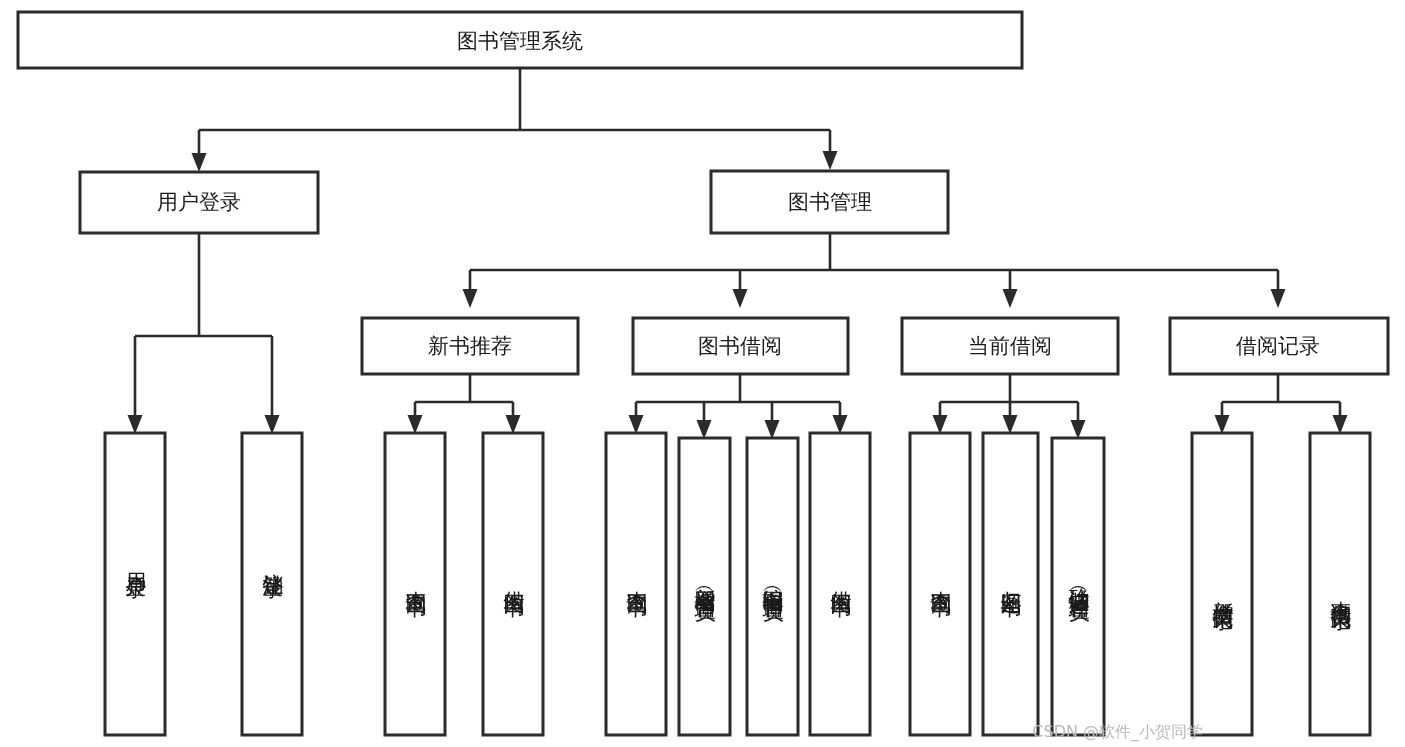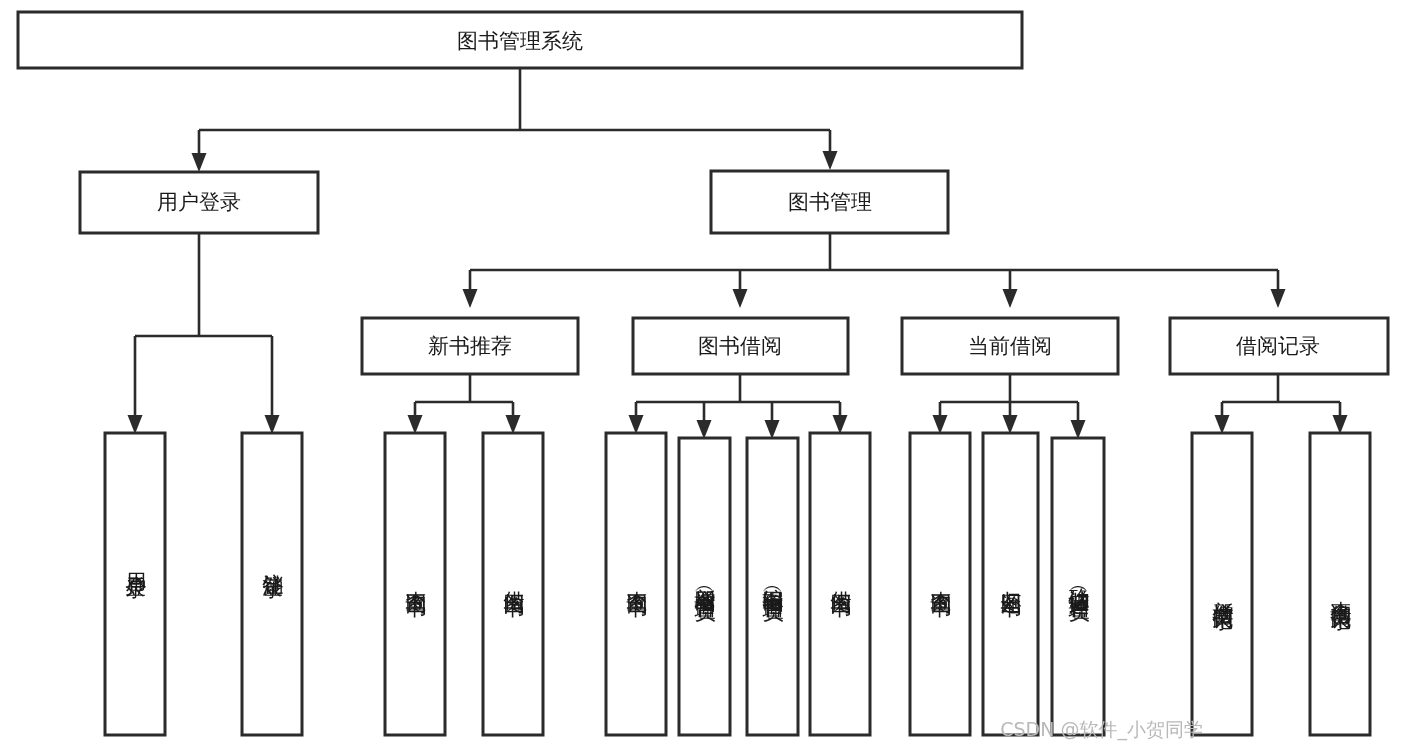--- a/index.html
+++ b/index.html
@@ -23,21 +23,21 @@
     font-size:21px;
     writing-mode:vertical-rl;
     text-orientation:upright;
     letter-spacing:2px;
   }
   .link-line{stroke:#2b2b2b;stroke-width:2.6;fill:none;}
   .arrow-head{fill:#2b2b2b;}
   .watermark{
     position:absolute;
     right:8px;bottom:4px;
-    font-size:19px;
+    font-size:16px;
     color:#b9b9b9;
     font-family:"DejaVu Sans","Liberation Sans",sans-serif;
     white-space:nowrap;
     pointer-events:none;
   }
 </style>
 </head>
 <body>
 
 <div id="diagram-root">

